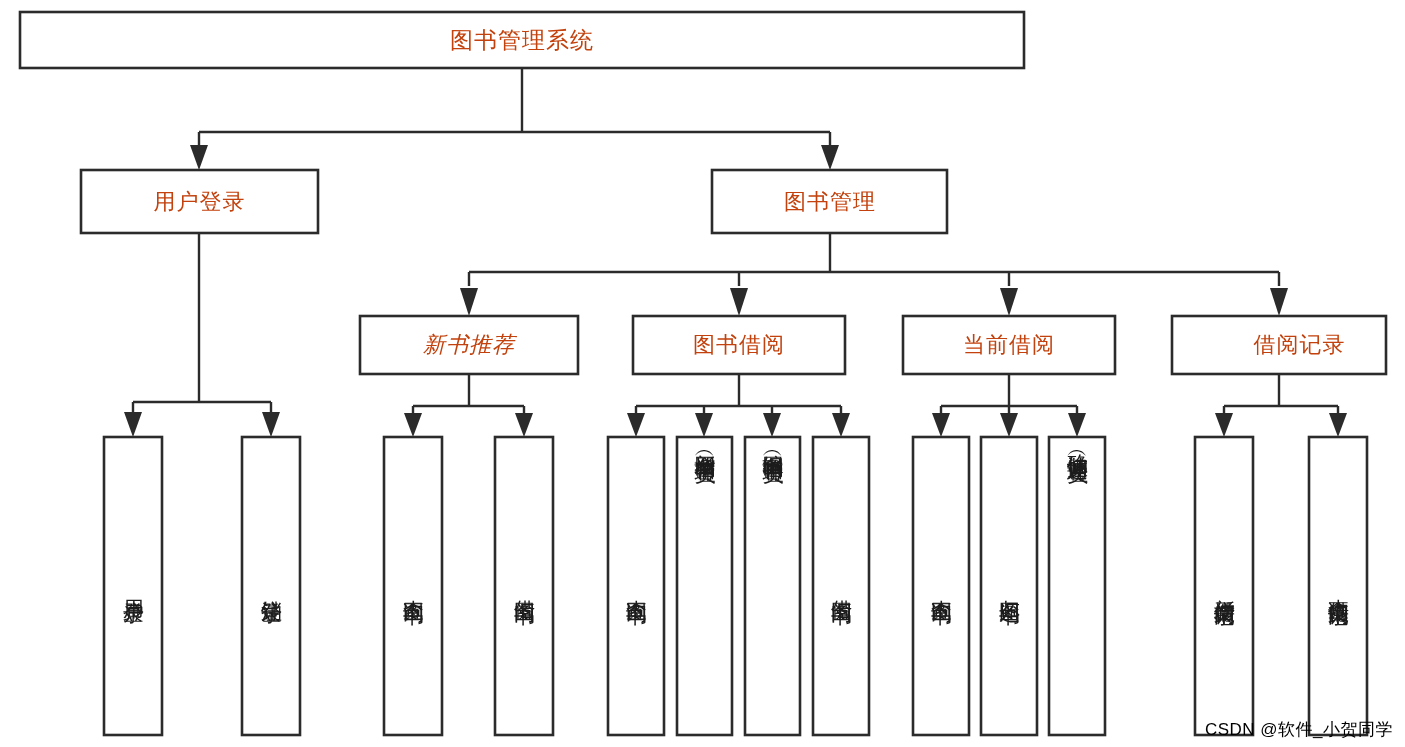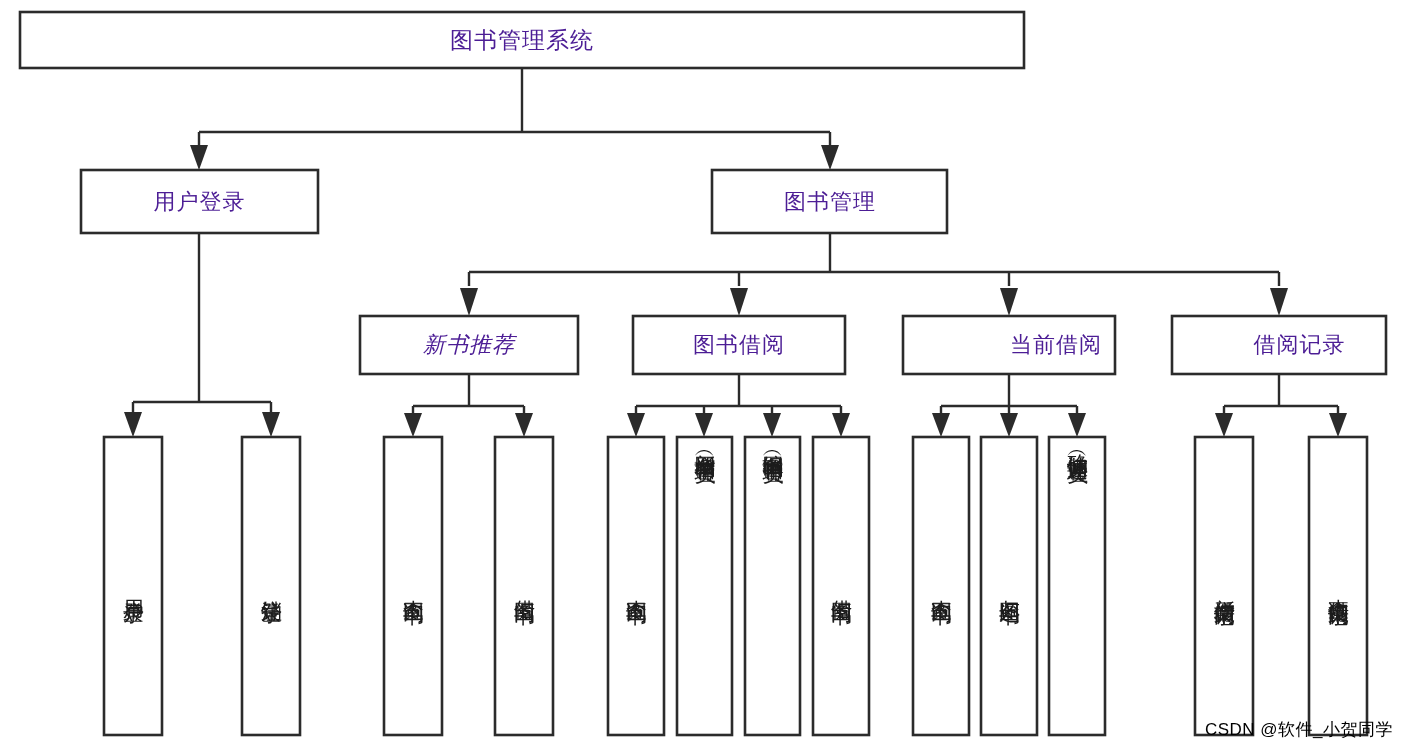--- a/index.html
+++ b/index.html
@@ -62,21 +62,21 @@
   .mid-label-wrap {
     position: absolute;
     display: flex;
     align-items: center;
     justify-content: center;
     pointer-events: none;
   }
   .mid-label {
     font-family: "Liberation Sans", "DejaVu Sans", sans-serif;
     font-size: 22px;
-    color: #4c1d95;
+    color: #c2410c;
     letter-spacing: 1px;
     white-space: nowrap;
   }
   .title-label {
     font-size: 23px;
   }
   #watermark {
     position: absolute;
     right: 12px;
     bottom: 6px;
@@ -180,21 +180,21 @@
   <div class="mid-label-wrap" style="left:712px; top:170px; width:236px; height:63px;">
     <span class="mid-label">图书管理</span>
   </div>
 
   <div class="mid-label-wrap" style="left:360px; top:316px; width:218px; height:58px;font-style:italic;">
     <span class="mid-label">新书推荐</span>
   </div>
   <div class="mid-label-wrap" style="left:633px; top:316px; width:212px; height:58px;">
     <span class="mid-label">图书借阅</span>
   </div>
-  <div class="mid-label-wrap" style="left:903px; top:316px; width:212px; height:58px;padding-left:47px;">
+  <div class="mid-label-wrap" style="left:903px; top:316px; width:212px; height:58px;">
     <span class="mid-label">当前借阅</span>
   </div>
   <div class="mid-label-wrap" style="left:1172px; top:316px; width:255px; height:58px;">
     <span class="mid-label">借阅记录</span>
   </div>
 
   <div class="leaf-label-wrap" style="left:104px; top:437px; width:58px; height:298px;">
     <span class="leaf-label">用户登录</span>
   </div>
   <div class="leaf-label-wrap" style="left:242px; top:437px; width:58px; height:298px;">

